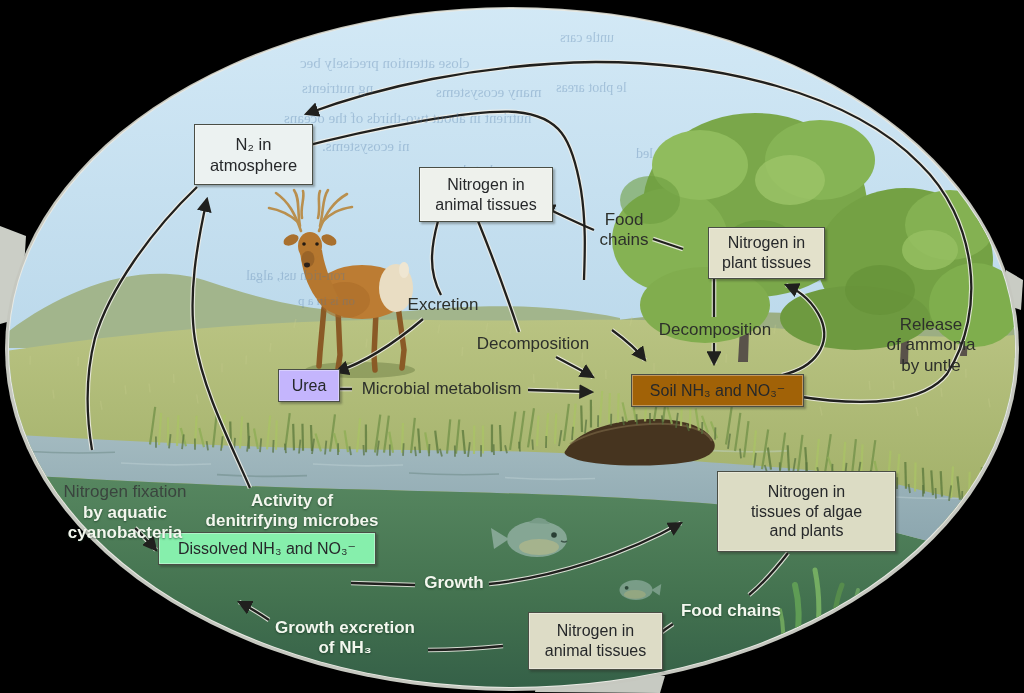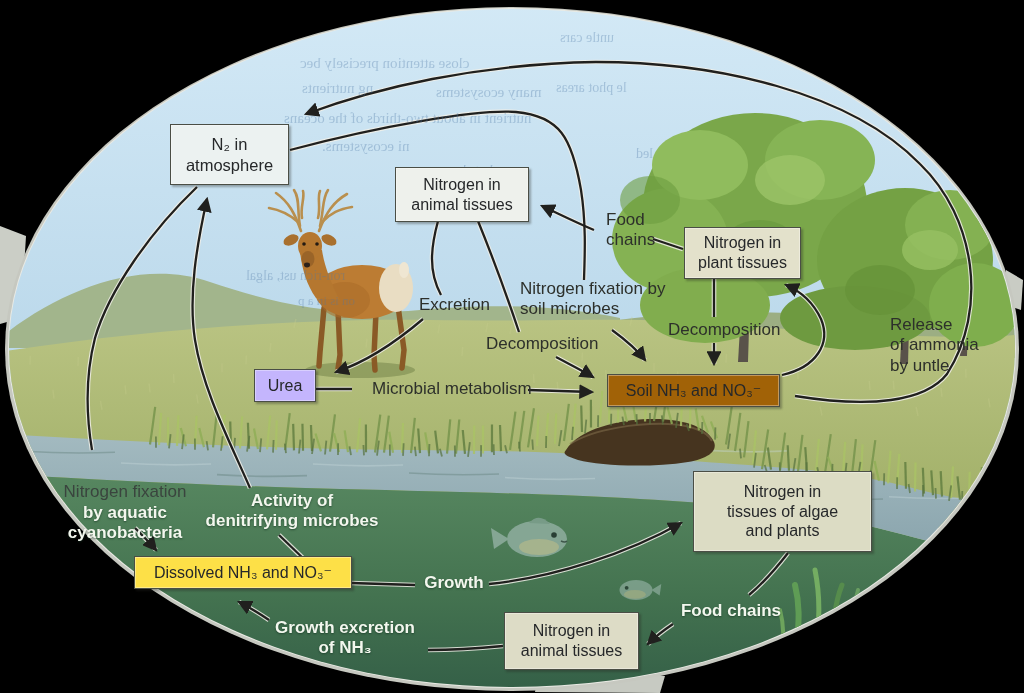--- a/index.html
+++ b/index.html
@@ -4,23 +4,23 @@
 <style>
   html,body{margin:0;padding:0;background:#000;}
   .stage{position:relative;width:1024px;height:693px;background:#000;overflow:hidden;
          font-family:"Liberation Sans","DejaVu Sans",sans-serif;}
   .stage svg{position:absolute;left:0;top:0;z-index:1;}
   .ghost{position:absolute;z-index:2;color:#4e78a6;opacity:.33;transform:scaleX(-1);
          filter:blur(.4px);font-family:"Liberation Serif","DejaVu Serif",serif;white-space:nowrap;}
   .nbox{position:absolute;z-index:3;border:1.6px solid #4a4e45;color:#26282a;
         display:flex;align-items:center;justify-content:center;text-align:center;
         white-space:pre-line;font-size:16px;line-height:1.22;
-        box-shadow:2px 2px 2px rgba(40,40,35,.35), inset 0 0 0 1px rgba(255,255,255,.35);}
-  .lbl{position:absolute;z-index:3;font-size:17px;color:#2d302b;
-       white-space:pre-line;line-height:1.2;padding-left:18px;}
+        box-shadow:2px 2px 2px rgba(40,40,35,.35), inset 0 0 0 1px rgba(255,255,255,.35);margin-left:24px;}
+  .lbl{position:absolute;z-index:3;font-size:17px;color:#2d302b;text-align:center;
+       white-space:pre-line;line-height:1.2;}
   .wlbl{position:absolute;z-index:3;font-size:17px;font-weight:bold;color:#f3f7ee;
         text-align:center;white-space:pre-line;line-height:1.2;
         text-shadow:0 1px 2px rgba(15,45,28,.6);}
   .dark-first{color:#3a443e;font-weight:normal;text-shadow:none;display:block;}
 </style>
 </head>
 <body>
 
 <div class="stage">
 
@@ -436,32 +436,30 @@
     </div>
 
 <div class="nbox" style="left:170px;top:124px;width:117px;height:59px;background:#ecf2f1;font-size:16.5px">N₂ in
 atmosphere</div>
 <div class="nbox" style="left:395px;top:167px;width:132px;height:53px;background:#eef1ec">Nitrogen in
 animal tissues</div>
 <div class="nbox" style="left:684px;top:227px;width:115px;height:50px;background:#e3e1cb">Nitrogen in
 plant tissues</div>
 <div class="nbox" style="left:254px;top:369px;width:60px;height:31px;background:#c4b5fd">Urea</div>
 <div class="nbox" style="left:607px;top:374px;width:171px;height:31px;background:#a16207">Soil NH₃ and NO₃⁻</div>
-<div class="nbox" style="left:134px;top:556px;width:216px;height:31px;background:#fde047">Dissolved NH₃ and NO₃⁻</div>
+<div class="nbox" style="left:134px;top:532px;width:216px;height:31px;background:#86efac">Dissolved NH₃ and NO₃⁻</div>
 <div class="nbox" style="left:693px;top:471px;width:177px;height:79px;background:#dcdcc4">Nitrogen in
 tissues of algae
 and plants</div>
 <div class="nbox" style="left:504px;top:612px;width:133px;height:56px;background:#dddcc6">Nitrogen in
 animal tissues</div>
 
 <div class="lbl" style="left:588px;top:210px;width:72px">Food
 chains</div>
 <div class="lbl" style="left:401px;top:295px;width:84px">Excretion</div>
-<div class="lbl" style="left:502px;top:279px;width:180px">Nitrogen fixation by
-soil microbes</div>
 <div class="lbl" style="left:468px;top:334px;width:130px">Decomposition</div>
 <div class="lbl" style="left:650px;top:320px;width:130px">Decomposition</div>
 <div class="lbl" style="left:872px;top:315px;width:118px">Release
 of ammonia
 by untle</div>
 <div class="lbl" style="left:354px;top:379px;width:175px">Microbial metabolism</div>
 
 <div class="wlbl" style="left:194px;top:491px;width:196px">Activity of
 denitrifying microbes</div>
 <div class="wlbl" style="left:52px;top:462px;width:146px">

